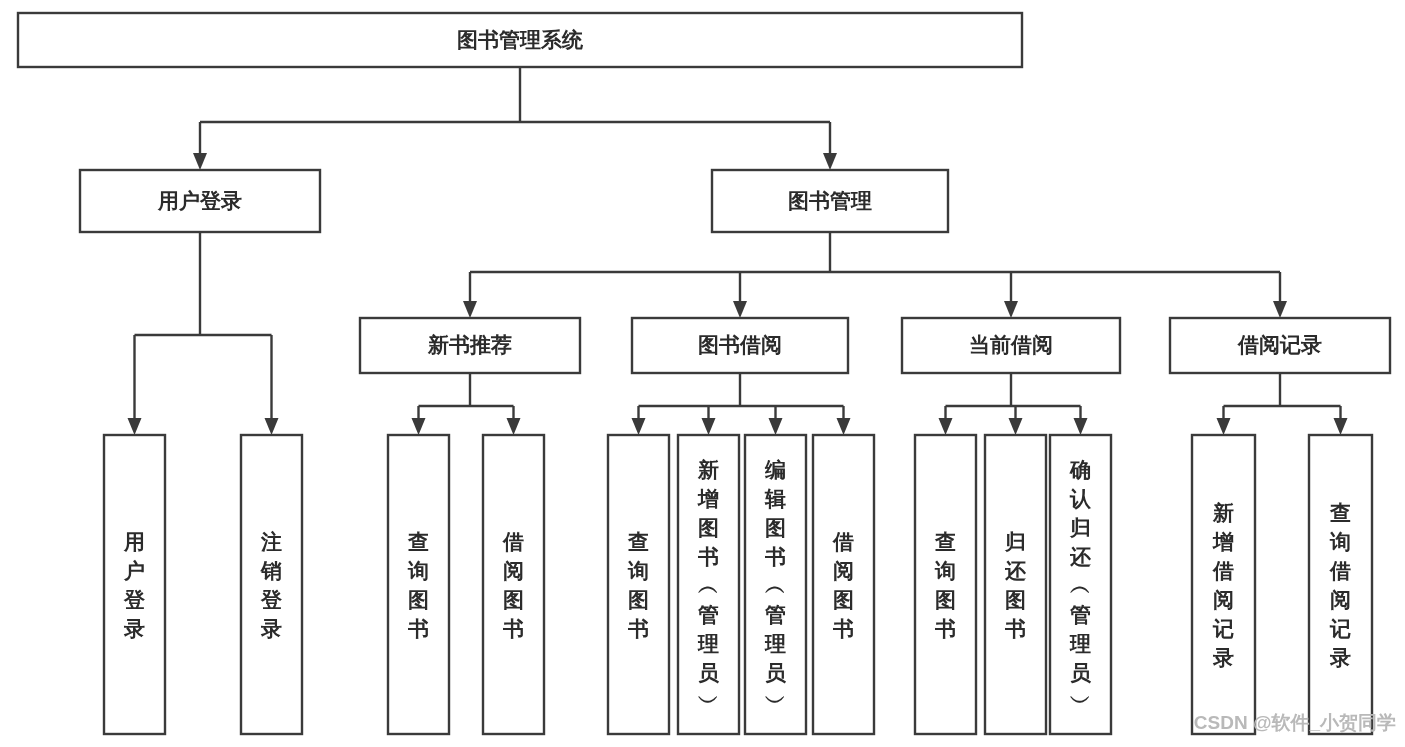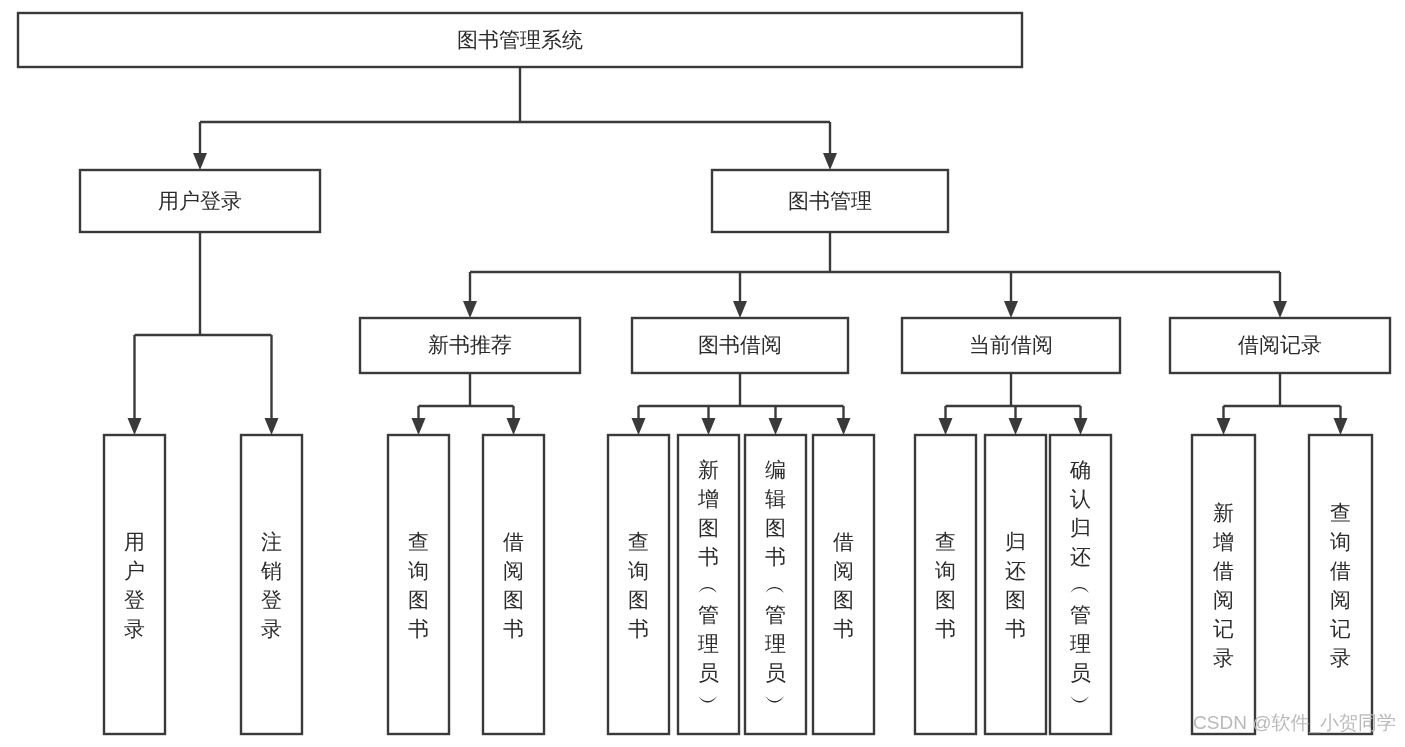--- a/index.html
+++ b/index.html
@@ -11,20 +11,21 @@
     width: 1405px;
     height: 747px;
     font-family: "Liberation Sans", "DejaVu Sans", sans-serif;
     overflow: hidden;
     position: relative;
   }
   #diagram-root {
     position: relative;
     width: 1405px;
     height: 747px;
+    font-weight: bold;
   }
   svg.diagram-canvas {
     position: absolute;
     left: 0;
     top: 0;
     width: 1405px;
     height: 747px;
   }
   .node-box {
     fill: #ffffff;

